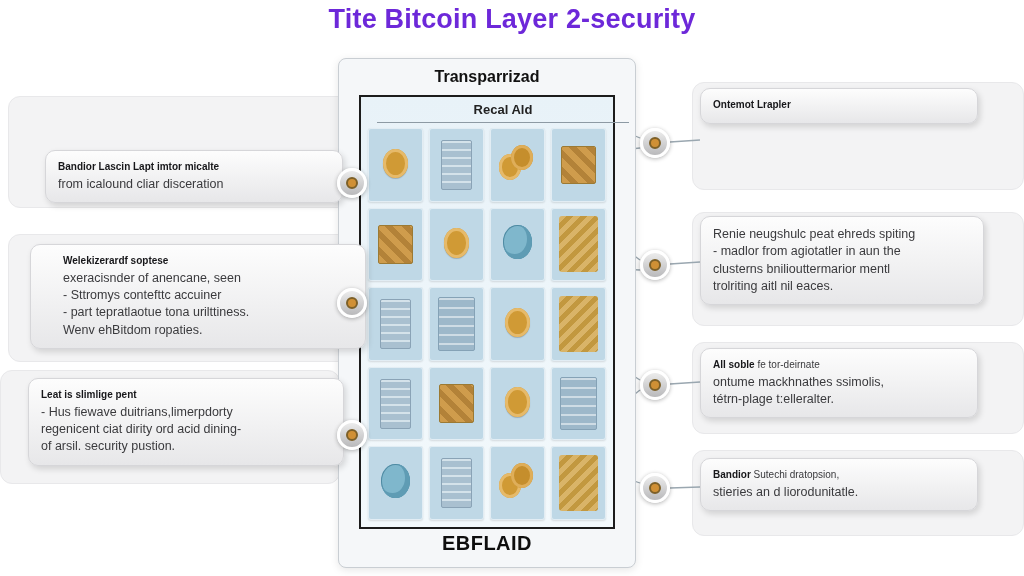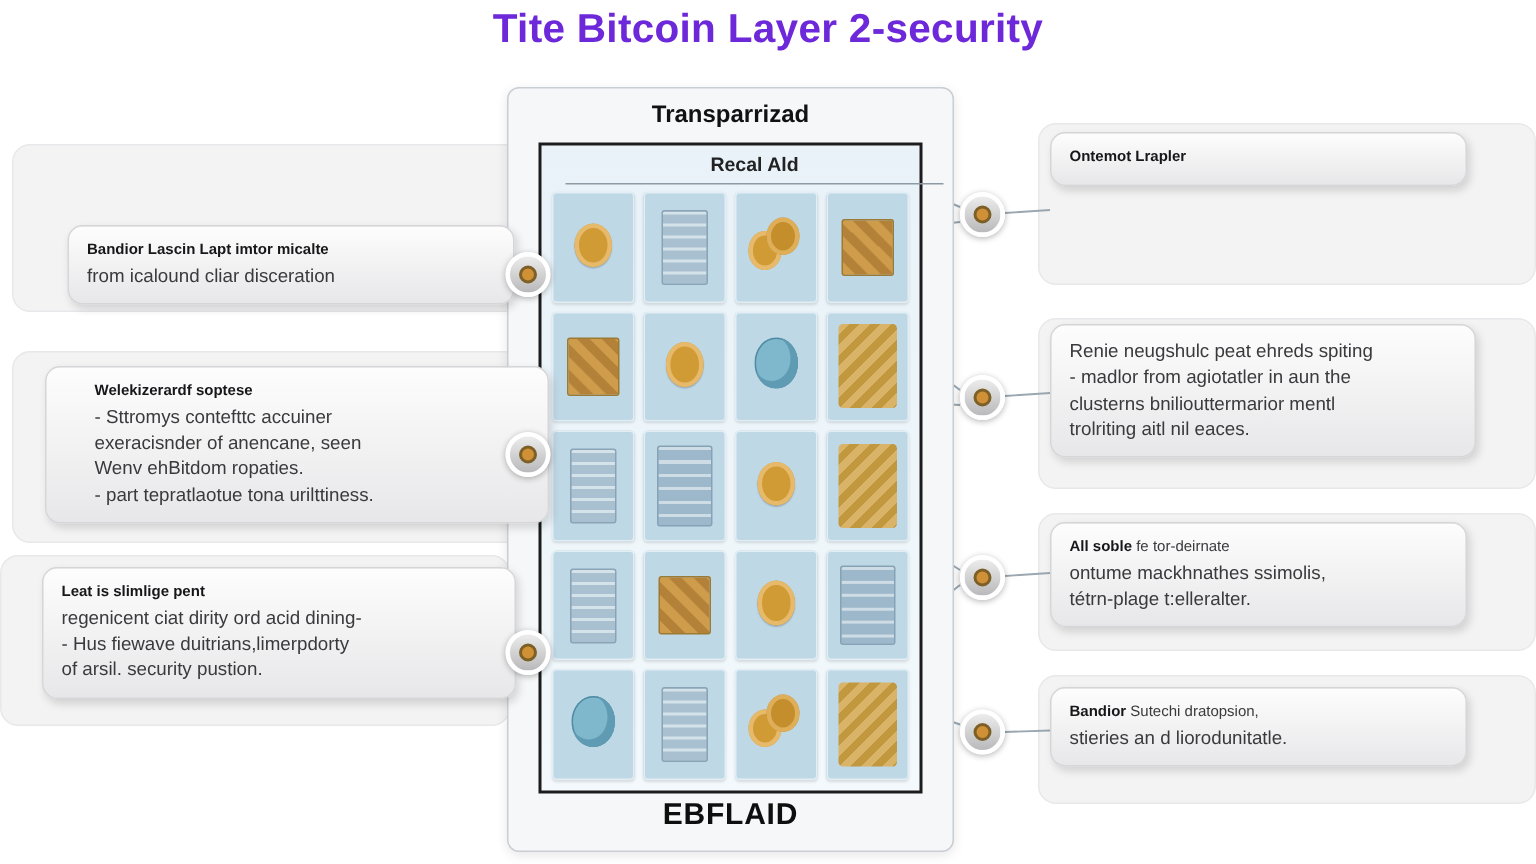--- a/index.html
+++ b/index.html
@@ -264,33 +264,33 @@
   <div class="callout-body">
 
   <div class="callout-line">from icalound cliar disceration</div>
     </div>
 </div>
 
 <div class="callout" style="left:30px;top:244px;width:290px;padding-left:32px;">
   <div class="callout-title"><b>Welekizerardf soptese</b><span class="rest"></span></div>
   <div class="callout-body">
 
-  <div class="callout-line">- Sttromys contefttc accuiner</div>
-      <div class="callout-line">exeracisnder of anencane, seen</div>
+  <div class="callout-line">exeracisnder of anencane, seen</div>
+      <div class="callout-line">- Sttromys contefttc accuiner</div>
+      <div class="callout-line">- part tepratlaotue tona urilttiness.</div>
       <div class="callout-line">Wenv ehBitdom ropaties.</div>
-      <div class="callout-line">- part tepratlaotue tona urilttiness.</div>
     </div>
 </div>
 
 <div class="callout" style="left:28px;top:378px;width:290px;">
   <div class="callout-title"><b>Leat is slimlige pent</b><span class="rest"></span></div>
   <div class="callout-body">
 
-  <div class="callout-line">regenicent ciat dirity ord acid dining-</div>
-      <div class="callout-line">- Hus fiewave duitrians,limerpdorty</div>
+  <div class="callout-line">- Hus fiewave duitrians,limerpdorty</div>
+      <div class="callout-line">regenicent ciat dirity ord acid dining-</div>
       <div class="callout-line">of arsil. security pustion.</div>
     </div>
 </div>
 
 <div class="callout" style="left:700px;top:88px;width:252px;">
   <div class="callout-title"><b>Ontemot Lrapler</b><span class="rest"></span></div>
 </div>
 
 <div class="callout" style="left:700px;top:216px;width:258px;">
   <div class="callout-body">

